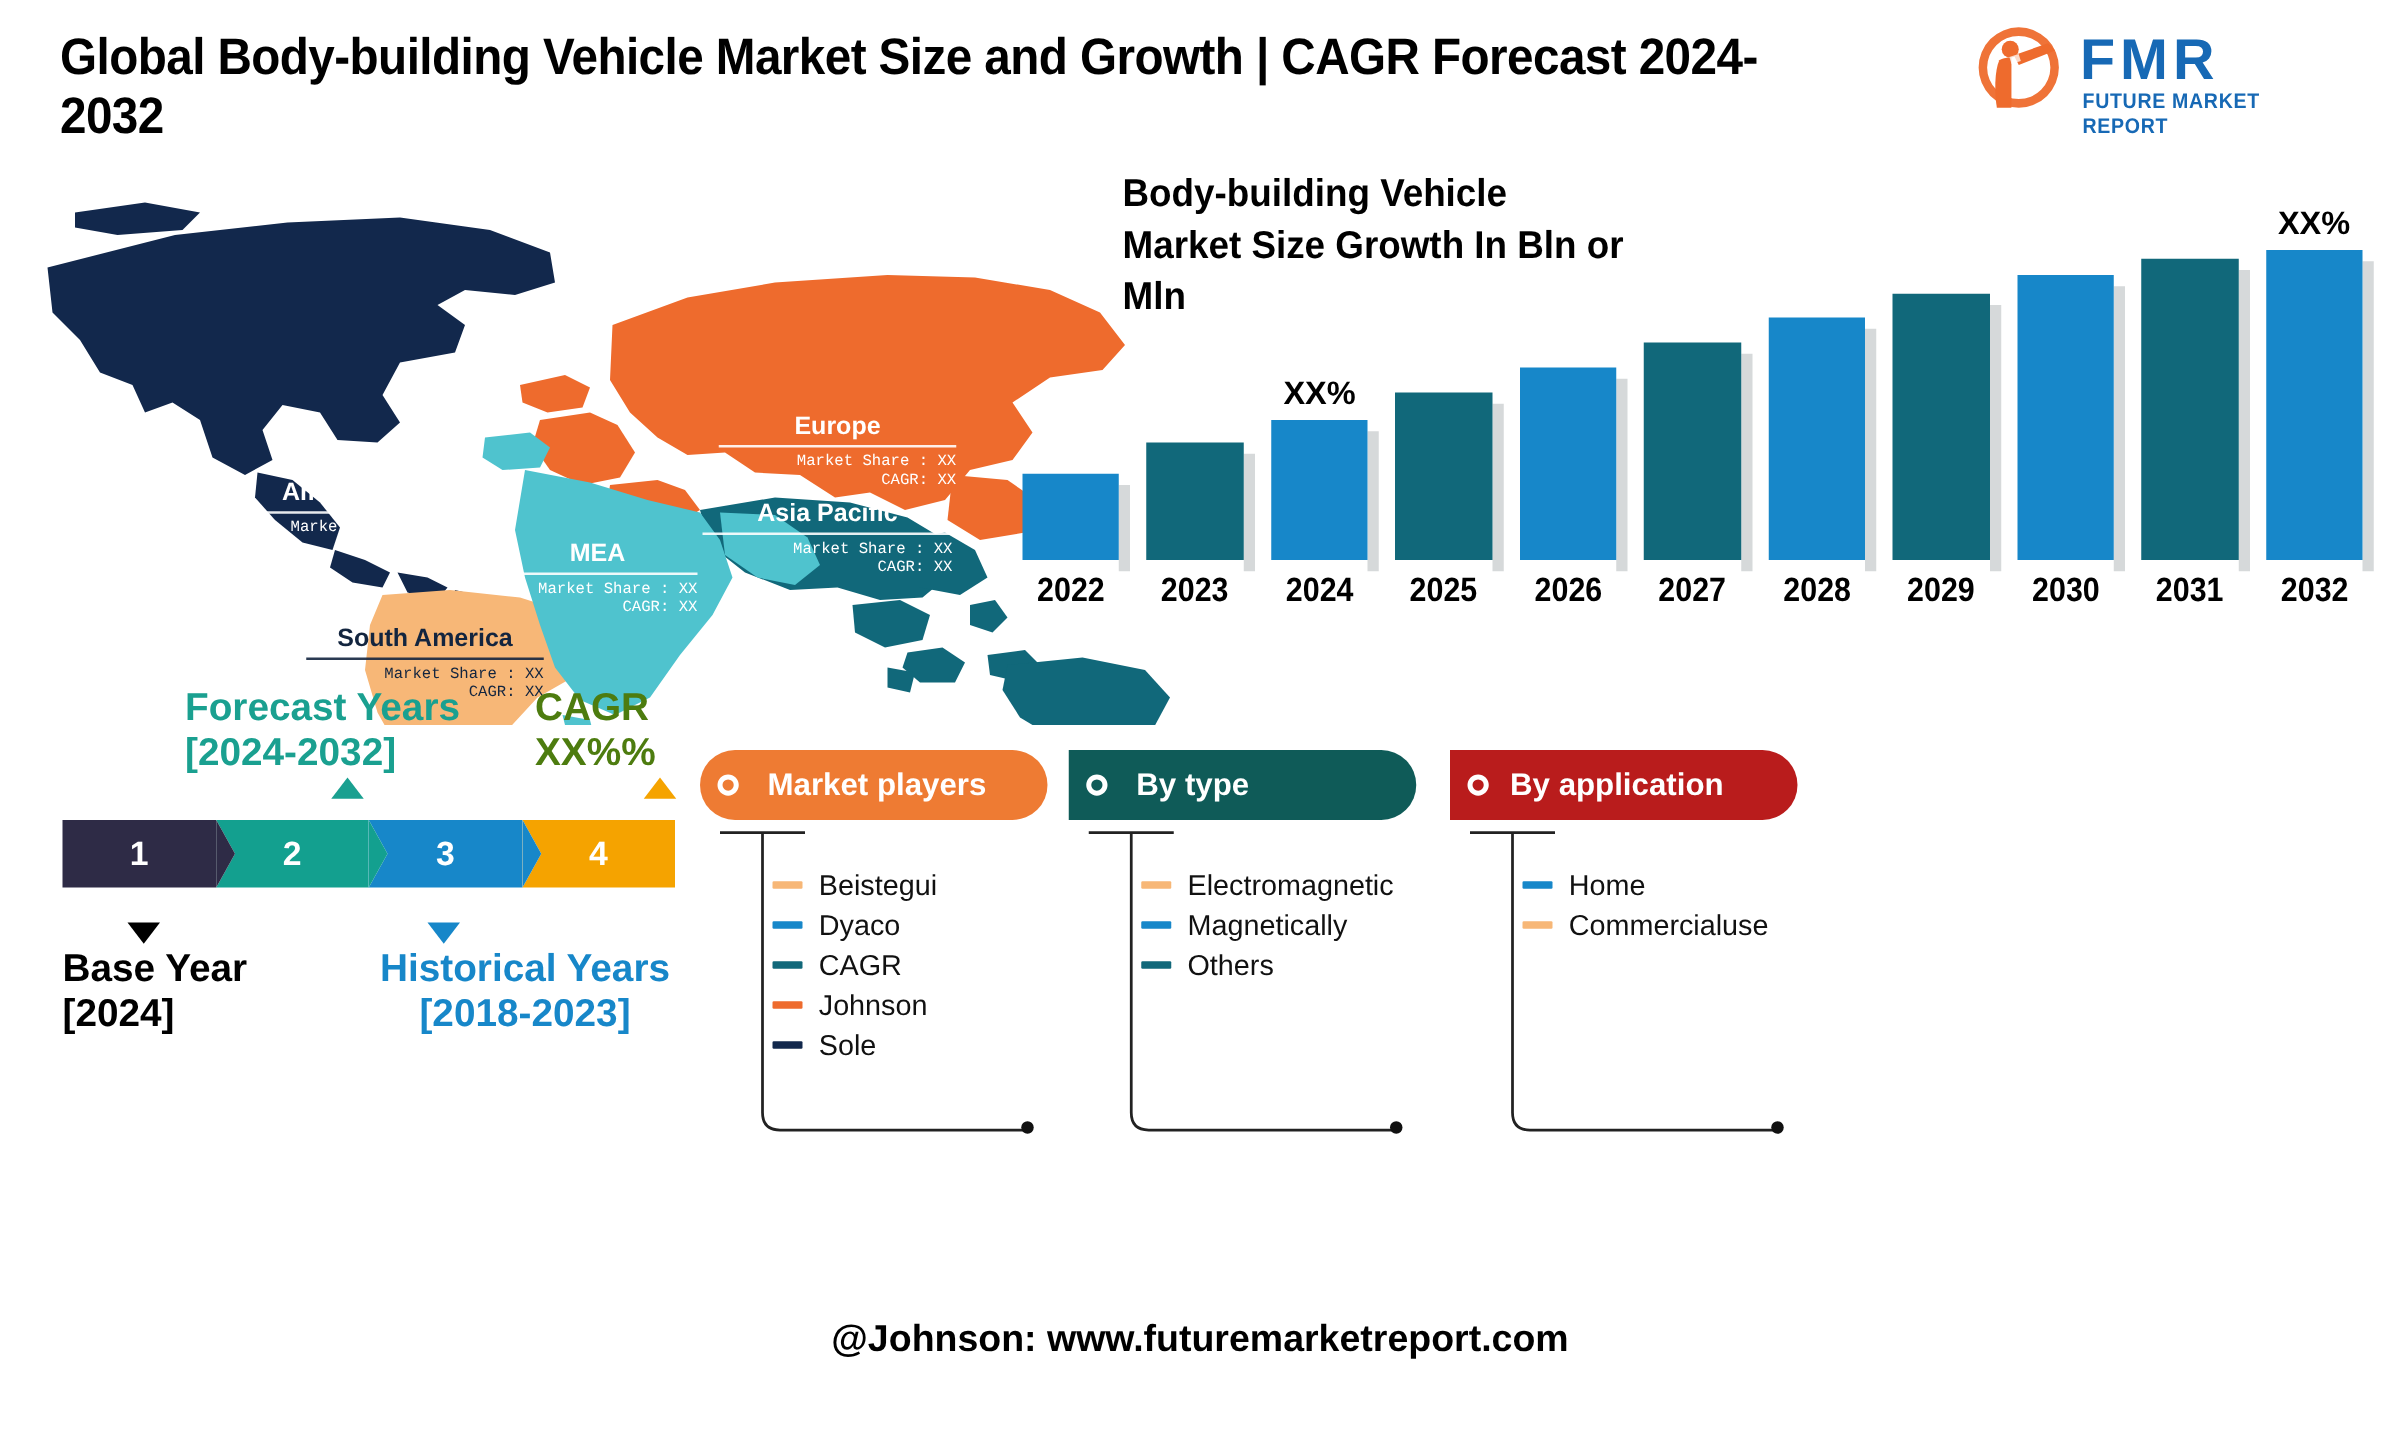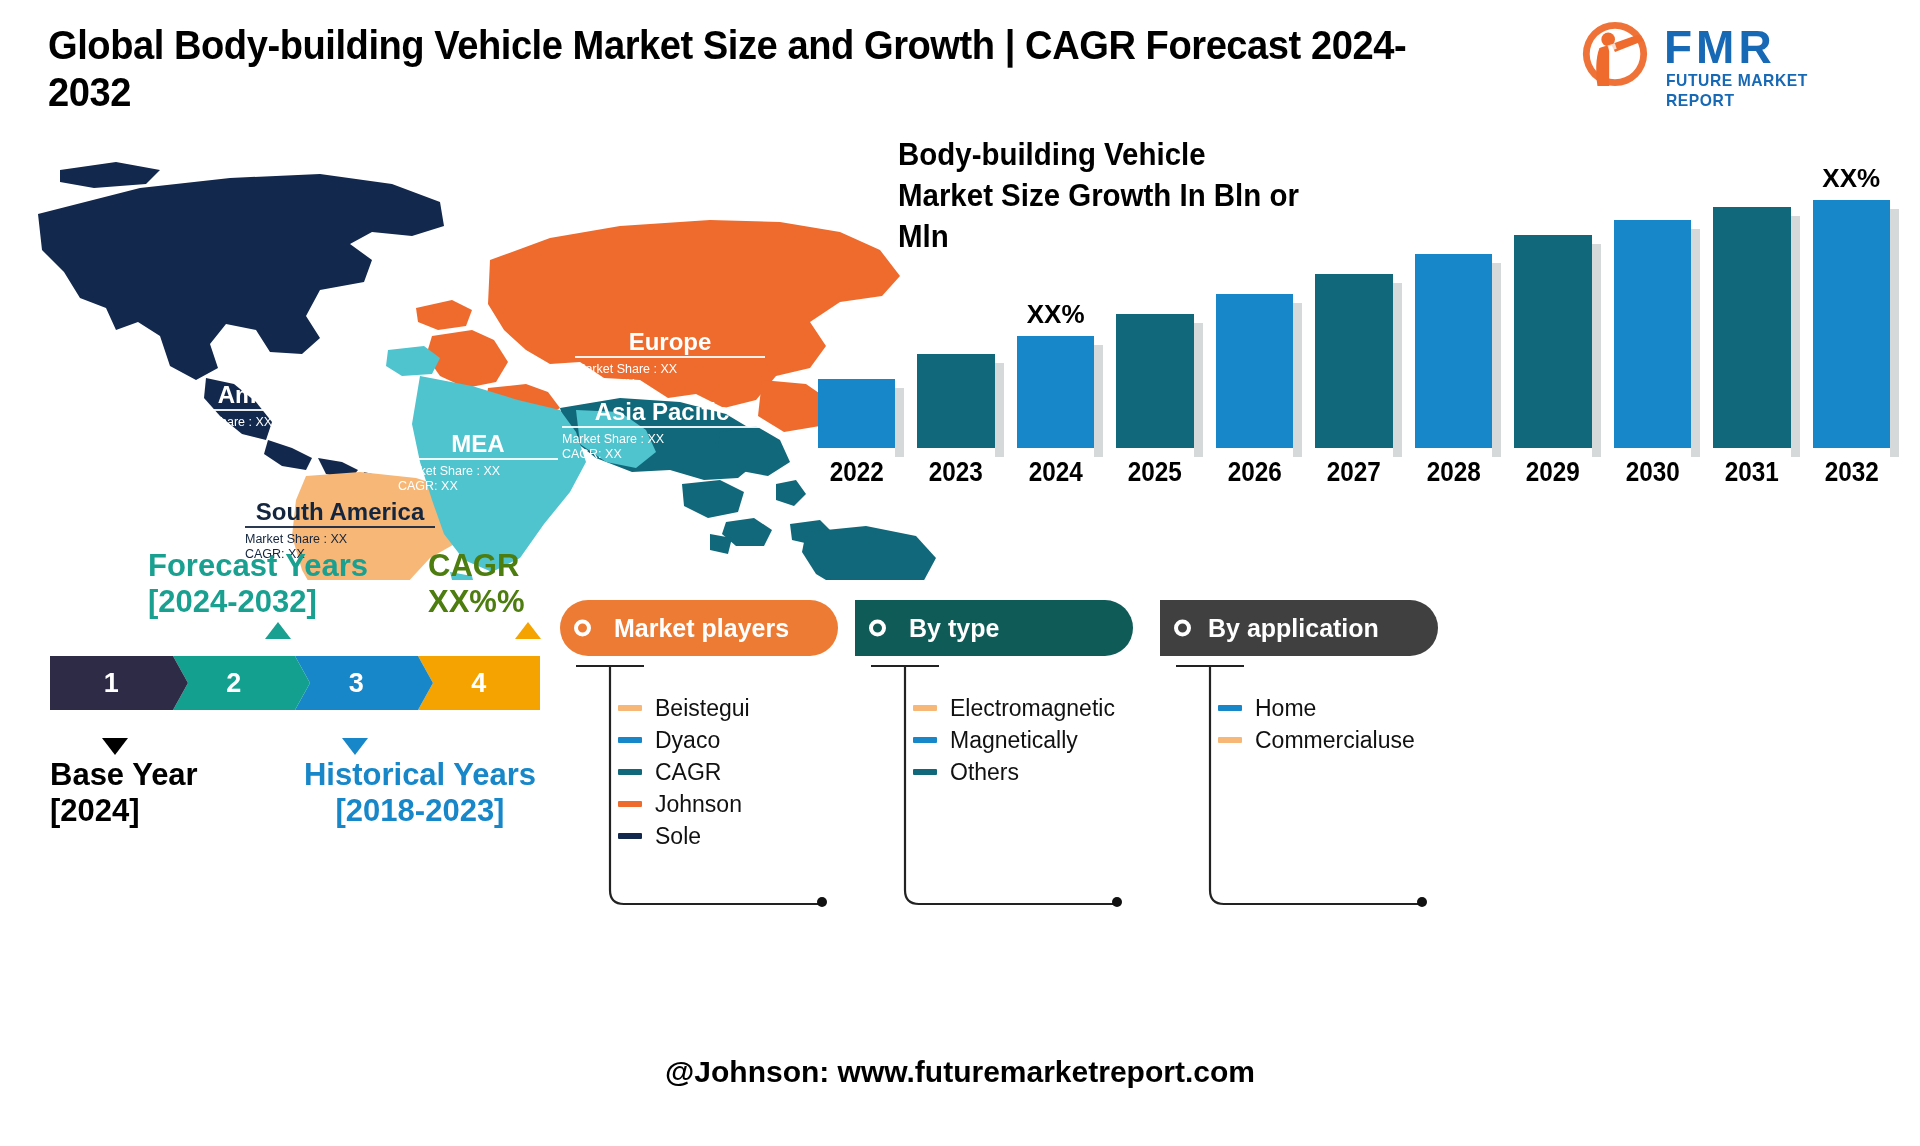--- a/index.html
+++ b/index.html
@@ -32,25 +32,25 @@
     font-size:17px;font-weight:700;color:#1769B5;letter-spacing:0.6px;
     transform:scaleX(0.92);transform-origin:left top;
     font-family:"Liberation Sans", sans-serif;
   }
 
   
   #map-wrap{position:absolute;left:20px;top:140px;width:1000px;height:440px;}
   #map-svg{width:100%;height:100%;display:block;}
   .map-label{position:absolute;color:#ffffff;}
   .map-label .ml-name{
-    font-size:24px;font-weight:700;line-height:23px;
+    font-size:20px;font-weight:700;line-height:23px;
     text-align:center;white-space:pre-line;
   }
   .map-label .ml-rule{height:2px;background:#ffffff;margin:3px 0 4px 0;opacity:.9;}
-  .map-label .ml-row{font-size:12.5px;line-height:15px;font-weight:400;text-align:left;}
+  .map-label .ml-row{font-size:12.5px;line-height:15px;font-weight:400;text-align:right;font-family:Liberation Mono, monospace;}
   .map-label.dark .ml-name,.map-label.dark .ml-row{color:#13253f;}
   .map-label.dark .ml-rule{background:#13253f;}
 
   #lbl-na{left:150px;top:220px;width:190px;}
   #lbl-eu{left:555px;top:190px;width:190px;}
   #lbl-ap{left:542px;top:260px;width:200px;}
   #lbl-mea{left:378px;top:292px;width:160px;}
   #lbl-sa{left:225px;top:360px;width:190px;}
 
   
@@ -407,21 +407,21 @@
           <span class="li-dash" style="background: rgb(23, 135, 201);"></span>
           <span class="li-txt">Magnetically</span>
         </div>
         <div class="li">
           <span class="li-dash" style="background: rgb(17, 104, 122);"></span>
           <span class="li-txt">Others</span>
         </div>
       </div>
     </div>
   <div class="card" id="card-app">
-      <div class="card-pill sq" style="background: #404040; padding-left: 48px;">
+      <div class="card-pill sq" style="background: #b91c1c; padding-left: 48px;">
         <span class="pill-dot"></span>
         <span>By application</span>
       </div>
       <svg class="card-bracket" viewBox="0 0 272 250">
         <path d="M2 6 H 70 M36 6 V 230 Q36 244 50 244 H 246" fill="none" stroke="#222" stroke-width="2.2"></path>
         <circle cx="248" cy="242" r="5" fill="#111"></circle>
       </svg>
       <div class="card-list">
         <div class="li">
           <span class="li-dash" style="background: rgb(23, 135, 201);"></span>

